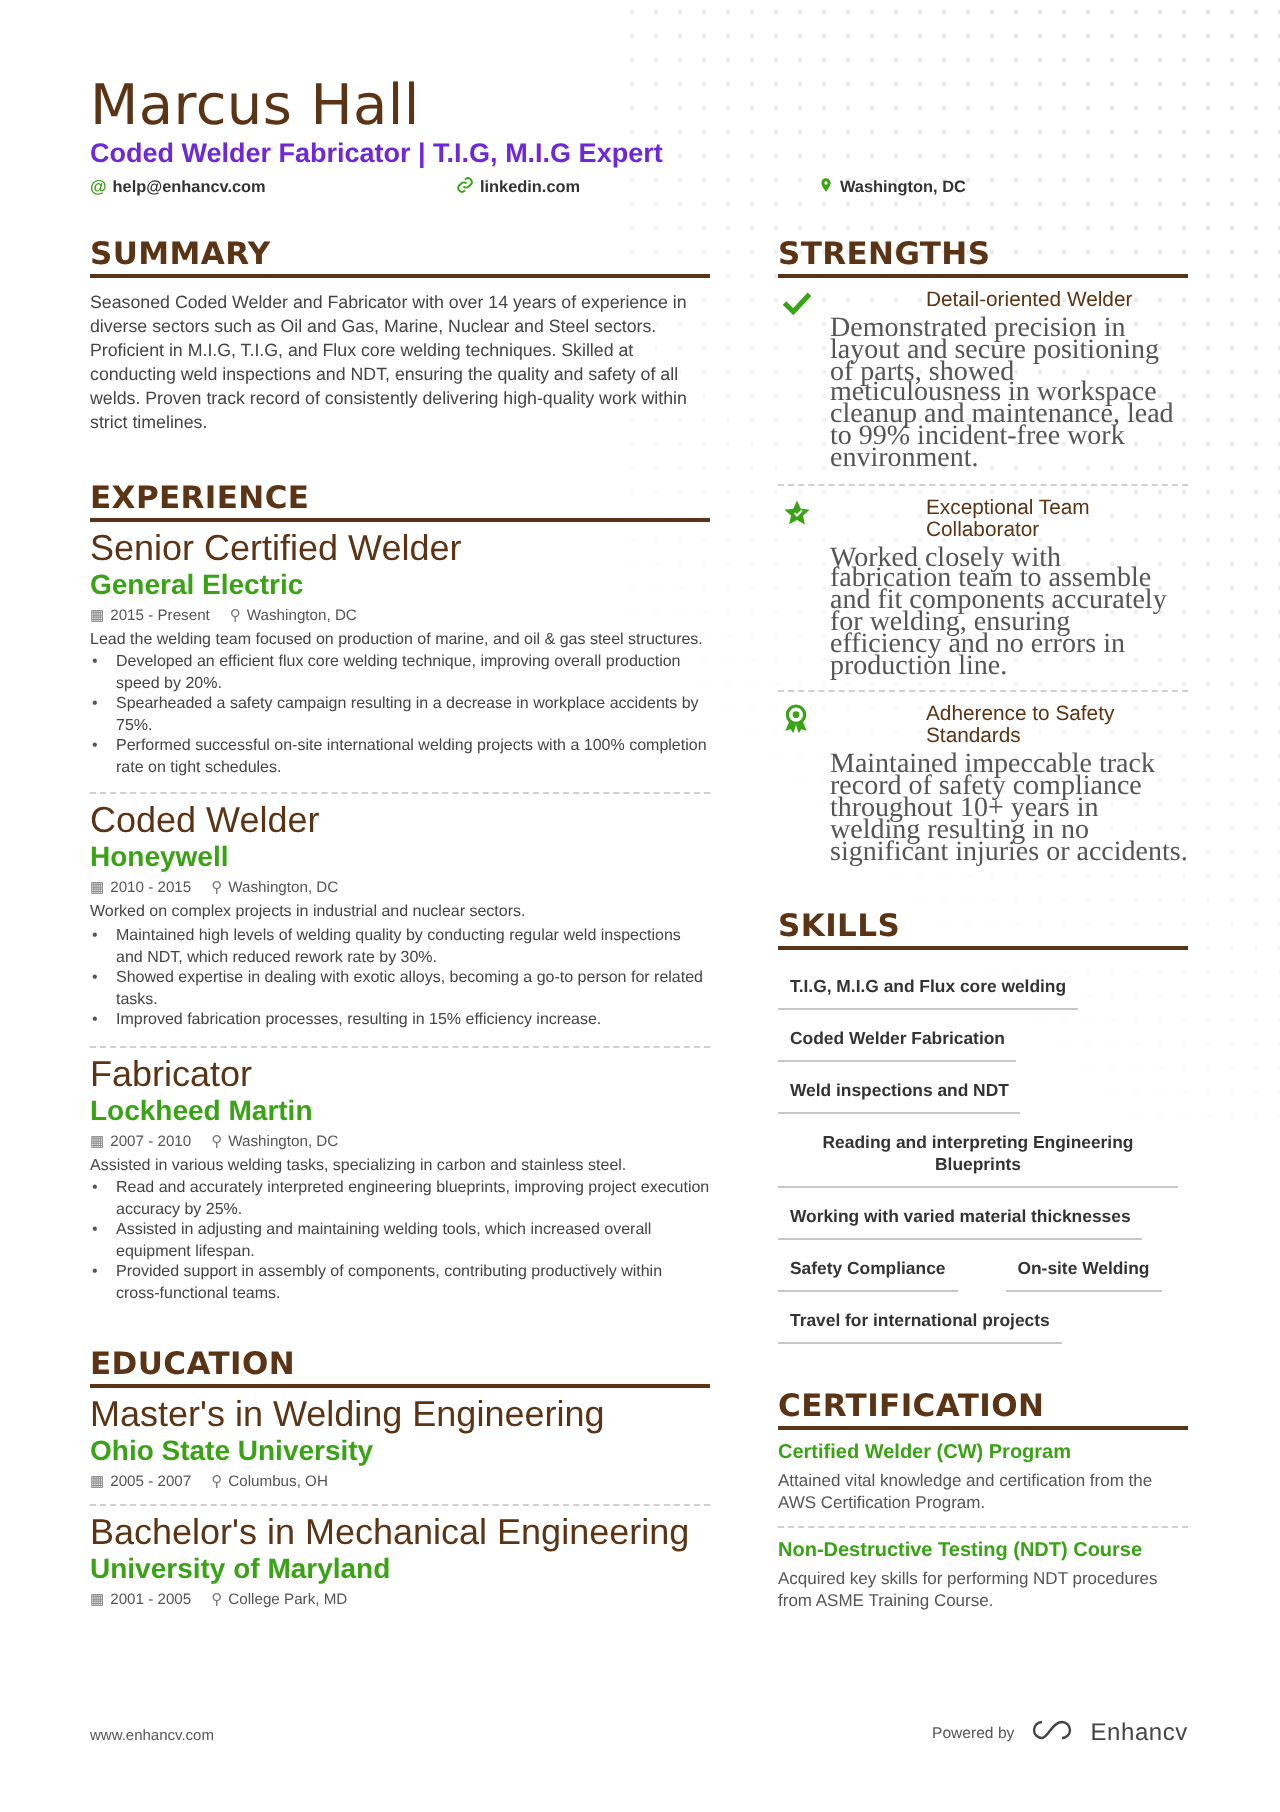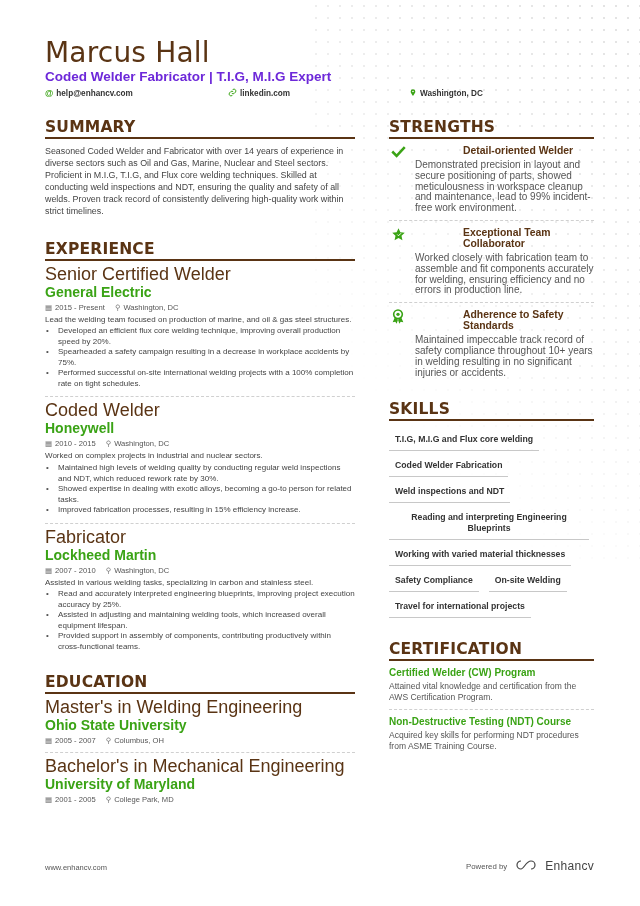--- a/index.html
+++ b/index.html
@@ -34,24 +34,24 @@
   .meta { font-size: 7.6px; color: #555; margin-top: 3px; display: flex; gap: 10px; align-items: center; }
   .meta span.ic { color: #777; font-size: 7.5px; margin-right: 3px; }
   .desc { font-size: 8px; color: #444; line-height: 10.8px; margin-top: 3px; }
   .bullets { list-style: none; margin-top: 1px; }
   .bullets li { font-size: 8px; color: #444; line-height: 10.5px; position: relative; padding-left: 13px; }
   .bullets li::before { content: "•"; position: absolute; left: 1px; top: 0; color: #555; }
 
   .strength { display: flex; gap: 8px; padding: 6px 0 6px 0; border-bottom: 1px dashed #d0d0d0; }
   .strength:last-child { border-bottom: none; }
   .strength .sic { width: 18px; flex: 0 0 18px; color: #3aa315; font-size: 15px; line-height: 15px; text-align: center; }
-  .strength .st-title { font-size: 10.4px; font-weight: bold; color: #5a3414; padding-left: 48px; }
-  .strength .st-desc { font-size: 10px; color: #555; line-height: 10.8px; margin-top: 4px; }
-
-  .skills { display: flex; flex-wrap: wrap; gap: 0 10px; margin-top: 4px; }
+  .strength .st-title { font-size: 10.4px; font-weight: normal; color: #5a3414; padding-left: 48px; }
+  .strength .st-desc { font-size: 14px; color: #555; line-height: 10.8px; margin-top: 4px; font-family: Liberation Serif, serif; }
+
+  .skills { display: flex; flex-wrap: wrap; gap: 0 24px; margin-top: 4px; }
   .skill { font-size: 8.7px; font-weight: bold; color: #333; padding: 6px 6px 5px 6px; border-bottom: 1.5px solid #c8c8c8; margin-top: 3px; text-align: center; line-height: 11px; }
 
   .cert { padding: 6px 0 6px 0; border-bottom: 1px dashed #d0d0d0; }
   .cert:last-child { border-bottom: none; }
   .cert-title { font-size: 10px; font-weight: bold; color: #3aa315; }
   .cert-desc { font-size: 8.5px; color: #555; line-height: 10.8px; margin-top: 3px; }
 
   .footer-left { position: absolute; left: 45px; top: 863px; font-size: 7.5px; color: #555; }
   .footer-right { position: absolute; left: 466px; top: 859px; display: flex; align-items: center; gap: 8px; font-size: 7.8px; color: #555; justify-content: flex-end; }
   .footer-right .brand { font-size: 12px; color: #444; letter-spacing: 0.3px; }

